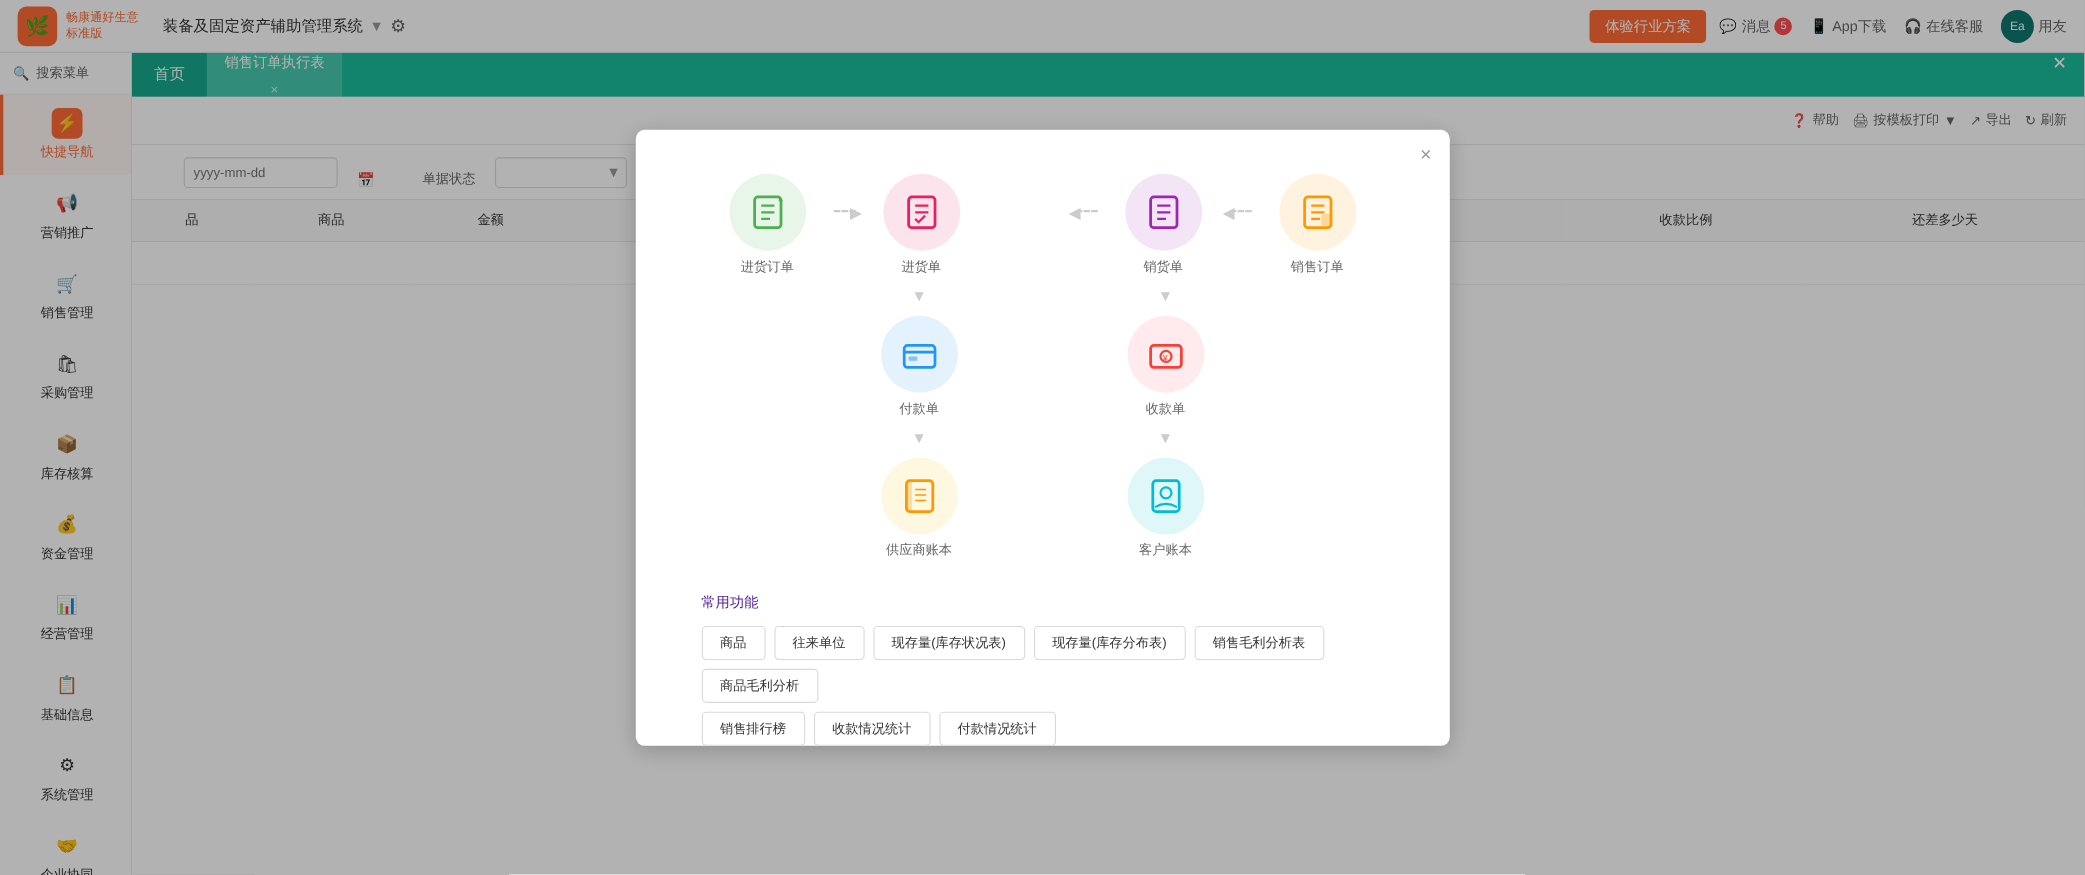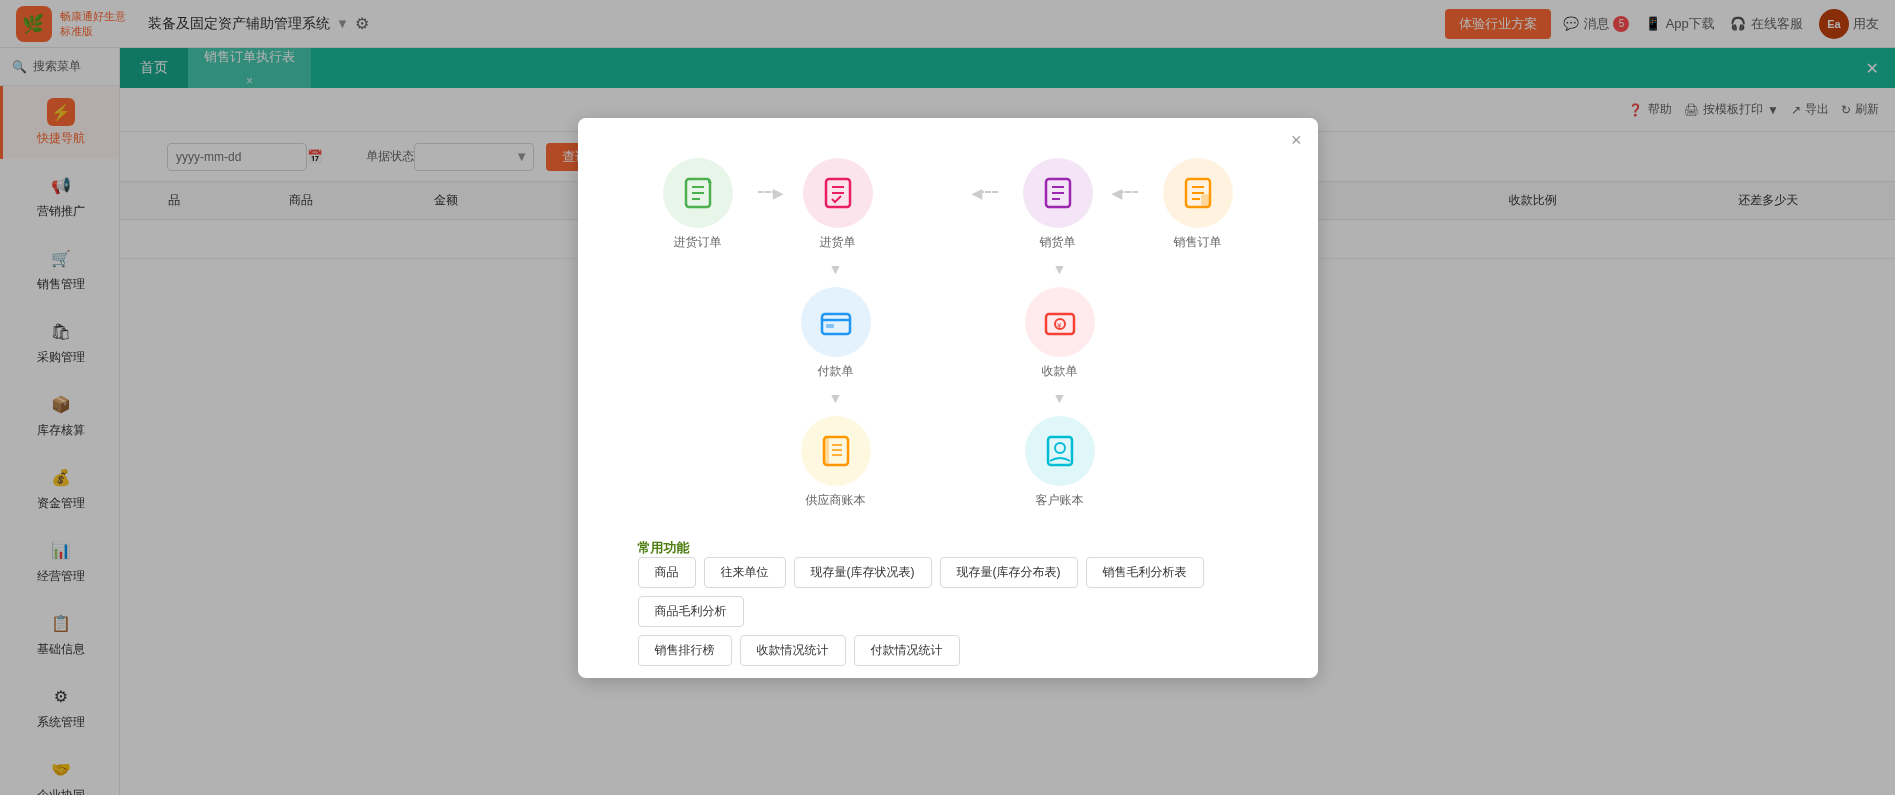--- a/index.html
+++ b/index.html
@@ -95,21 +95,21 @@
       font-size: 16px;
     }
     .sidebar-item .item-label { font-size: 12px; color: #333; text-align: center; }
     .sidebar-item.active .item-label { color: #ff6b35; }
 
     
     .tab-bar {
       height: 40px;
       background: #1abc9c;
       display: flex;
-      align-items: center;
+      align-items: flex-start;
       padding: 0;
     }
     .tab-home {
       padding: 0 20px;
       height: 100%;
       display: flex; align-items: center;
       color: white; font-size: 14px; cursor: pointer;
       background: rgba(0,0,0,0.1);
     }
     .tab-item {
@@ -150,21 +150,21 @@
 
     
     .filter-row {
       background: #fff;
       padding: 10px 16px;
       display: flex; align-items: center; gap: 12px;
       border-bottom: 1px solid #e8e8e8;
       flex-wrap: wrap;
     }
     .filter-group {
-      display: flex; align-items: center; gap: 0; padding-left: 31px;
+      display: flex; align-items: flex-end; gap: 18px; padding-left: 31px;
     }
     .filter-label { font-size: 12px; color: #666; white-space: nowrap; }
     .filter-input {
       border: 1px solid #d9d9d9; border-radius: 4px;
       padding: 4px 8px; font-size: 12px;
       height: 28px; width: 140px; color: #999;
     }
     .filter-select {
       border: 1px solid #d9d9d9; border-radius: 4px;
       padding: 4px 8px; font-size: 12px;
@@ -242,21 +242,21 @@
     }
     .flow-circle {
       width: 70px; height: 70px; border-radius: 50%;
       display: flex; align-items: center; justify-content: center;
       font-size: 28px;
     }
     .flow-label { font-size: 12px; color: #666; }
 
     
     .common-section { padding: 0; }
-    .common-title { font-size: 13px; color: #4d7c0f; font-weight: 700; }
+    .common-title { font-size: 13px; color: #4c1d95; margin-bottom: 12px; font-weight: 400; }
     .common-buttons { display: flex; flex-wrap: wrap; gap: 8px; }
     .common-btn {
       border: 1px solid #d9d9d9; background: #fff;
       padding: 6px 16px; border-radius: 4px; font-size: 12px;
       color: #333; cursor: pointer;
     }
 
     
     .ic-green { background: #e8f5e9; }
     .ic-pink { background: #fce4ec; }
@@ -295,21 +295,21 @@
     </div>
     <div class="header-btn">
       <span>📱</span>
       <span>App下载</span>
     </div>
     <div class="header-btn">
       <span>🎧</span>
       <span>在线客服</span>
     </div>
     <div class="header-btn">
-      <div class="user-avatar" style="background:#c2410c; font-size:11px; color:white;font-weight:bold;">Ea</div>
+      <div class="user-avatar" style="background:#0f766e; font-size:11px; color:white;">Ea</div>
       <span>用友</span>
     </div>
   </div>
 </div>
 
 <div class="main-layout">
 
   <div class="sidebar">
     <div class="search-menu">
       <span>🔍</span>

